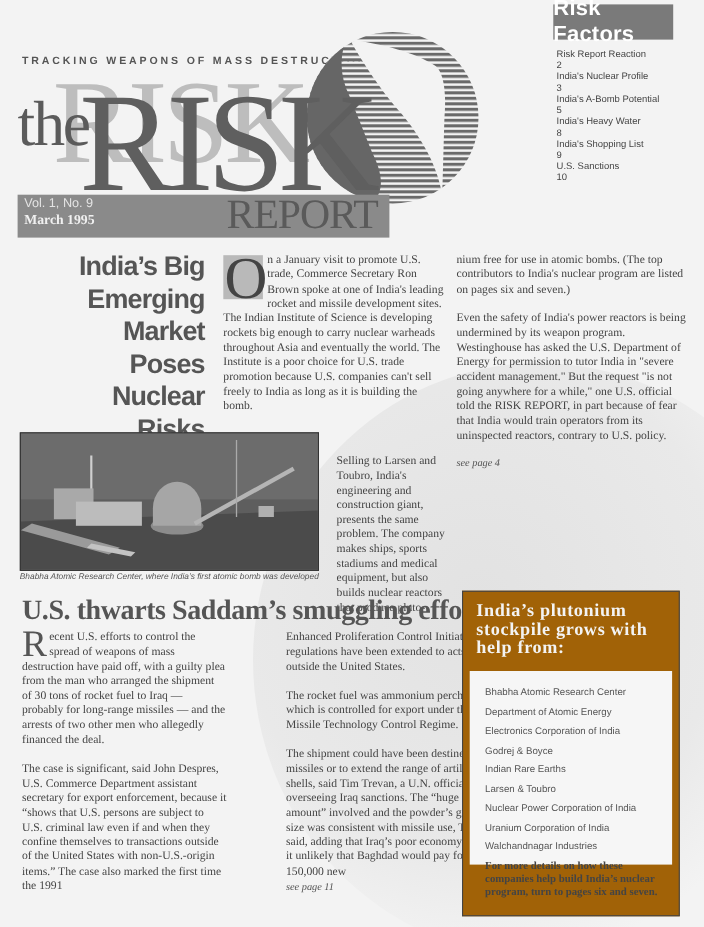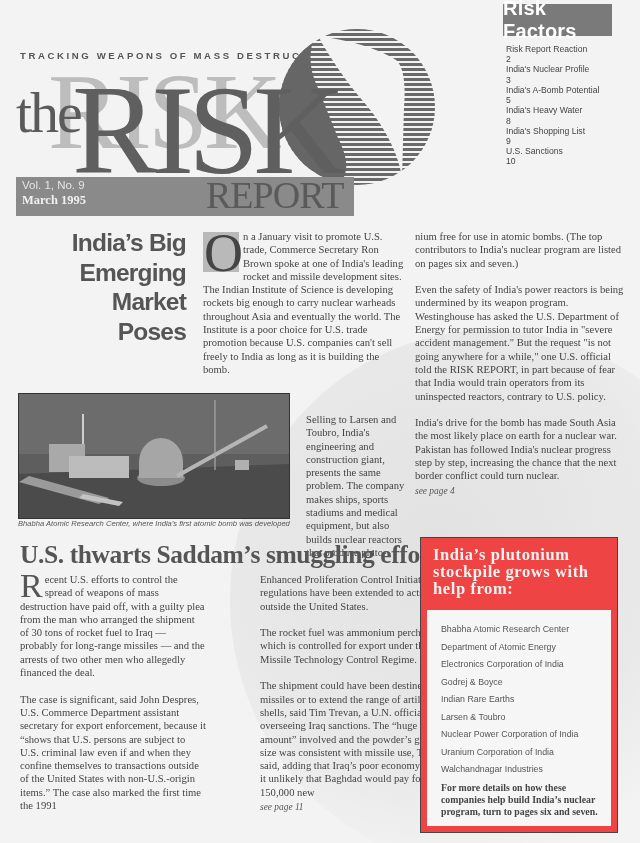--- a/index.html
+++ b/index.html
@@ -120,29 +120,29 @@
     .col-c { position: absolute; left: 20px; top: 573px; width: 186px; }
     .dropcap-r {
       float: left; font-size: 34px; line-height: 26px; margin: 0 2px 0 0; color: #555;
       font-family: "Liberation Serif", serif;
     }
     .col-d { position: absolute; left: 216px; top: 573px; width: 194px; margin-left: 44px; }
 
     
     .sb {
       position: absolute; left: 420px; top: 537px; width: 196px; height: 294px;
-      background: #ef4444; border: 1px solid #444;
+      background: #a16207; border: 1px solid #444;
     }
     .sb-title {
       position: absolute; left: 12px; top: 8px; width: 180px;
       font-family: "Liberation Serif", serif; font-weight: bold; font-size: 16.5px; line-height: 17px;
       color: #f3f3f3; letter-spacing: 0.6px;
     }
     .sb-inner {
-      position: absolute; left: 6px; top: 72px; width: 184px; height: 216px; background: #f6f6f6;
+      position: absolute; left: 6px; top: 72px; width: 184px; height: 176px; background: #f6f6f6;
     }
     .sb-item {
       position: absolute; left: 14px;
       font-family: "Liberation Sans", sans-serif; font-size: 8.8px; color: #555; white-space: nowrap;
     }
     .sb-note {
       position: absolute; left: 14px; top: 160px; width: 168px;
       font-family: "Liberation Serif", serif; font-weight: bold; font-size: 9.8px; line-height: 12px; color: #444;
     }
   </style>
@@ -208,37 +208,37 @@
         <span>U.S. Sanctions</span>
         <span class="dots"></span>
         <span>10</span>
       </div>
   </div>
 
   <div class="headline">
     <div>India’s Big</div>
     <div>Emerging</div>
     <div>Market Poses</div>
+    <div>Nuclear Risks</div>
   </div>
 
   <div class="col-a body-text">
     <div class="dropcap-o">
         <span>O</span>
       </div>
     <span>n a January visit to promote U.S. trade, Commerce Secretary Ron Brown spoke at one of India's leading rocket and missile development sites.  The Indian Institute of Science is developing rockets big enough to carry nuclear warheads throughout Asia and eventually the world.  The Institute is a poor choice for U.S. trade promotion because U.S. companies can't sell freely to India as long as it is building the bomb.</span>
   </div>
 
   <div class="col-a2 body-text">
     <span>Selling to Larsen and Toubro, India's engineering and construction giant, presents the same problem.  The company makes ships, sports stadiums and medical equipment, but also builds nuclear reactors that produce pluto-</span>
   </div>
 
   <div class="col-b body-text">
     <p>nium free for use in atomic bombs.  (The top contributors to India's nuclear program are listed on pages six and seven.)</p>
     <p>Even the safety of India's power reactors is being undermined by its weapon program. Westinghouse has asked the U.S. Department of Energy for permission to tutor India in "severe accident management."  But the request "is not going anywhere for a while," one U.S. official told the RISK REPORT, in part because of fear that India would train operators from its uninspected reactors, contrary to U.S. policy.</p>
-    <p style="margin-bottom:2px">India's drive for the bomb has made South Asia the most likely place on earth for a nuclear war.  Pakistan has followed India's nuclear progress step by step, increasing the chance that the next border conflict could turn nuclear.</p>
     <div class="see-page">see page 4</div>
   </div>
 
   <svg class="photo" viewBox="0 0 270 124" preserveAspectRatio="none">
     <rect width="270" height="124" fill="#5e5e5e"></rect>
     <rect y="0" width="270" height="60" fill="#6c6c6c"></rect>
     <path d="M0 80 L270 70 L270 124 L0 124 Z" fill="#4b4b4b"></path>
     <line x1="64" y1="20" x2="64" y2="62" stroke="#cfcfcf" stroke-width="2"></line>
     <rect x="30" y="50" width="36" height="28" fill="#a9a9a9"></rect>
     <rect x="50" y="62" width="60" height="22" fill="#bcbcbc"></rect>

